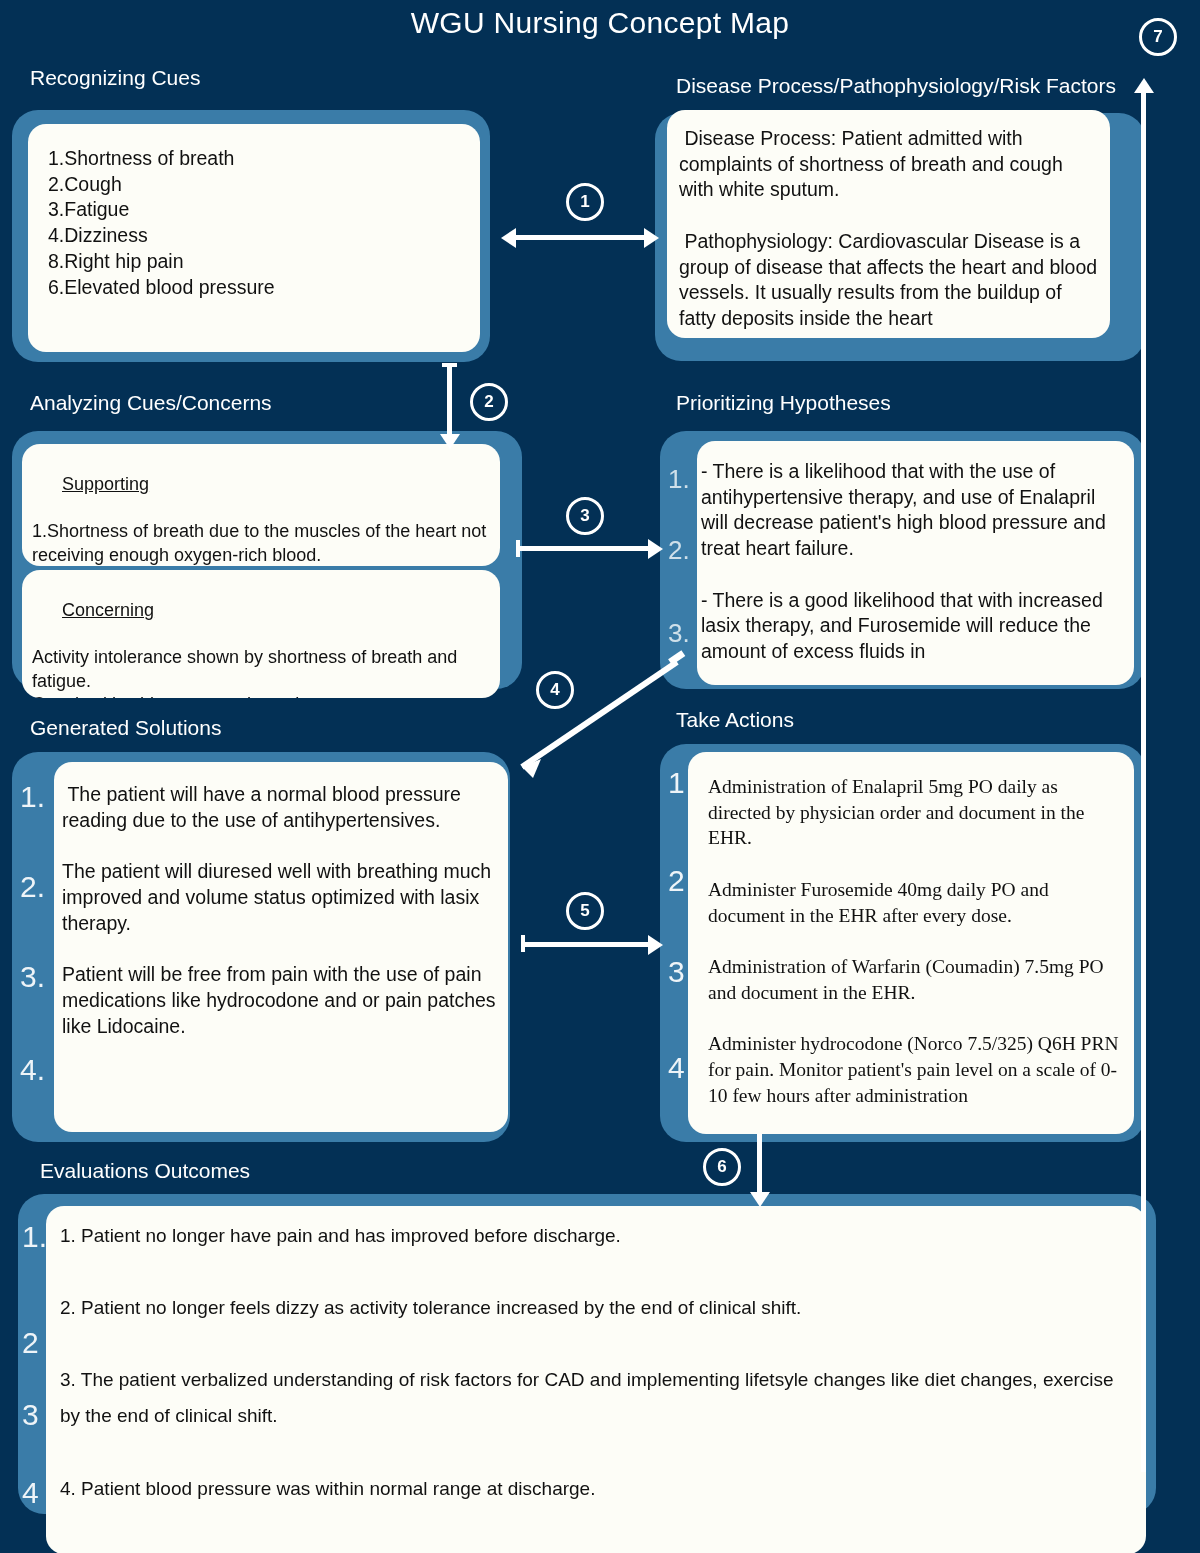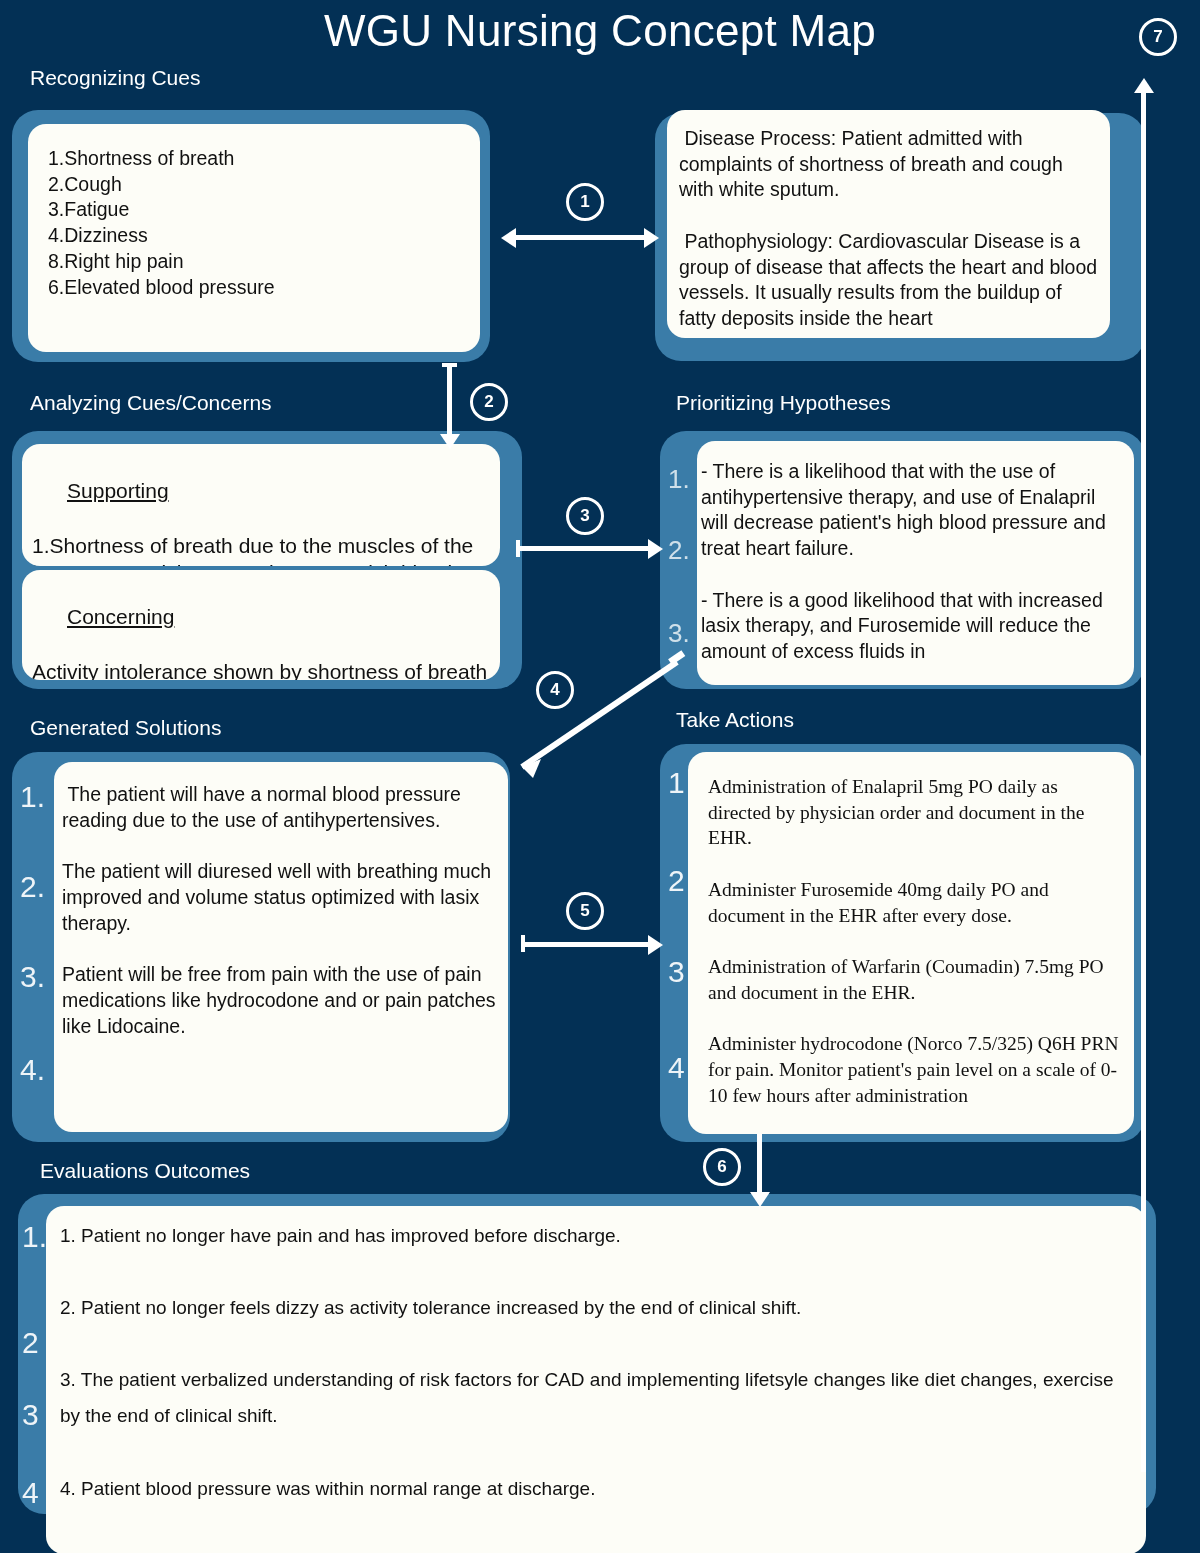--- a/index.html
+++ b/index.html
@@ -9,21 +9,21 @@
     font-family:"Liberation Sans", sans-serif;
     position:relative;
     overflow:hidden;
   }
   .page{position:relative;width:1200px;height:1553px;}
 
   
   .title{
     position:absolute;left:0;top:6px;width:1200px;
     text-align:center;color:#ffffff;
-    font-size:44px;font-weight:400;letter-spacing:.3px;
+    font-size:30px;font-weight:400;letter-spacing:.3px;
   }
 
   
   .sec-label{
     position:absolute;color:#ffffff;font-size:21px;font-weight:400;
     white-space:nowrap;
   }
 
   
   .panel{
@@ -39,21 +39,21 @@
     overflow:hidden;
     box-sizing:border-box;
   }
   .card .txt{
     color:#111111;
     font-size:19.5px;
     line-height:1.32;
     padding:14px 12px 6px 12px;
     white-space:pre-wrap;
   }
-  .card .txt.small{font-size:21px;line-height:1.3;}
+  .card .txt.small{font-size:18px;line-height:1.3;}
   .card .txt.wide{font-size:19px;line-height:1.9;padding:12px 14px;}
   .underline{text-decoration:underline;}
 
   
   .num{
     position:absolute;color:#eef4f8;font-size:26px;font-weight:400;
     font-family:"Liberation Sans", sans-serif;
     line-height:1;
   }
   .num.big{font-size:30px;}
@@ -93,37 +93,38 @@
   <div class="panel" style="left:12px;top:110px;width:478px;height:252px;"></div>
   <div class="card" style="left:28px;top:124px;width:452px;height:228px;">
     <div class="txt" style="padding-top:22px;padding-left:20px;">1.Shortness of breath
 2.Cough
 3.Fatigue
 4.Dizziness
 8.Right hip pain
 6.Elevated blood pressure</div>
   </div>
 
+  <div class="sec-label" style="left:676px;top:74px;">Disease Process/Pathophysiology/Risk Factors</div>
   <div class="panel" style="left:655px;top:113px;width:490px;height:248px;"></div>
   <div class="card" style="left:667px;top:110px;width:443px;height:228px;">
     <div class="txt" style="padding-top:16px;"> Disease Process: Patient admitted with complaints of shortness of breath and cough with white sputum.
 
  Pathophysiology: Cardiovascular Disease is a group of disease that affects the heart and blood vessels. It usually results from the buildup of fatty deposits inside the heart</div>
   </div>
 
   <div class="sec-label" style="left:30px;top:391px;">Analyzing Cues/Concerns</div>
   <div class="panel" style="left:12px;top:431px;width:510px;height:258px;"></div>
   <div class="card" style="left:22px;top:444px;width:478px;height:122px;">
     <div class="txt small" style="padding:6px 10px 0 10px;">
       <span class="underline">Supporting</span>
       <span style="display:block;">1.Shortness of breath due to the muscles of the heart not receiving enough oxygen-rich blood.
 2.Fatigue/dizziness due to reduced</span>
     </div>
   </div>
-  <div class="card" style="left:22px;top:570px;width:478px;height:110px;">
+  <div class="card" style="left:22px;top:570px;width:478px;height:128px;">
     <div class="txt small" style="padding:6px 10px 0 10px;">
       <span class="underline">Concerning</span>
       <span style="display:block;">Activity intolerance shown by shortness of breath and fatigue.
 Cough with white sputum shown by</span>
     </div>
   </div>
 
   <div class="sec-label" style="left:676px;top:391px;">Prioritizing Hypotheses</div>
   <div class="panel" style="left:660px;top:431px;width:485px;height:258px;"></div>
   <span class="num dim" style="left:668px;top:466px;">1.</span>

